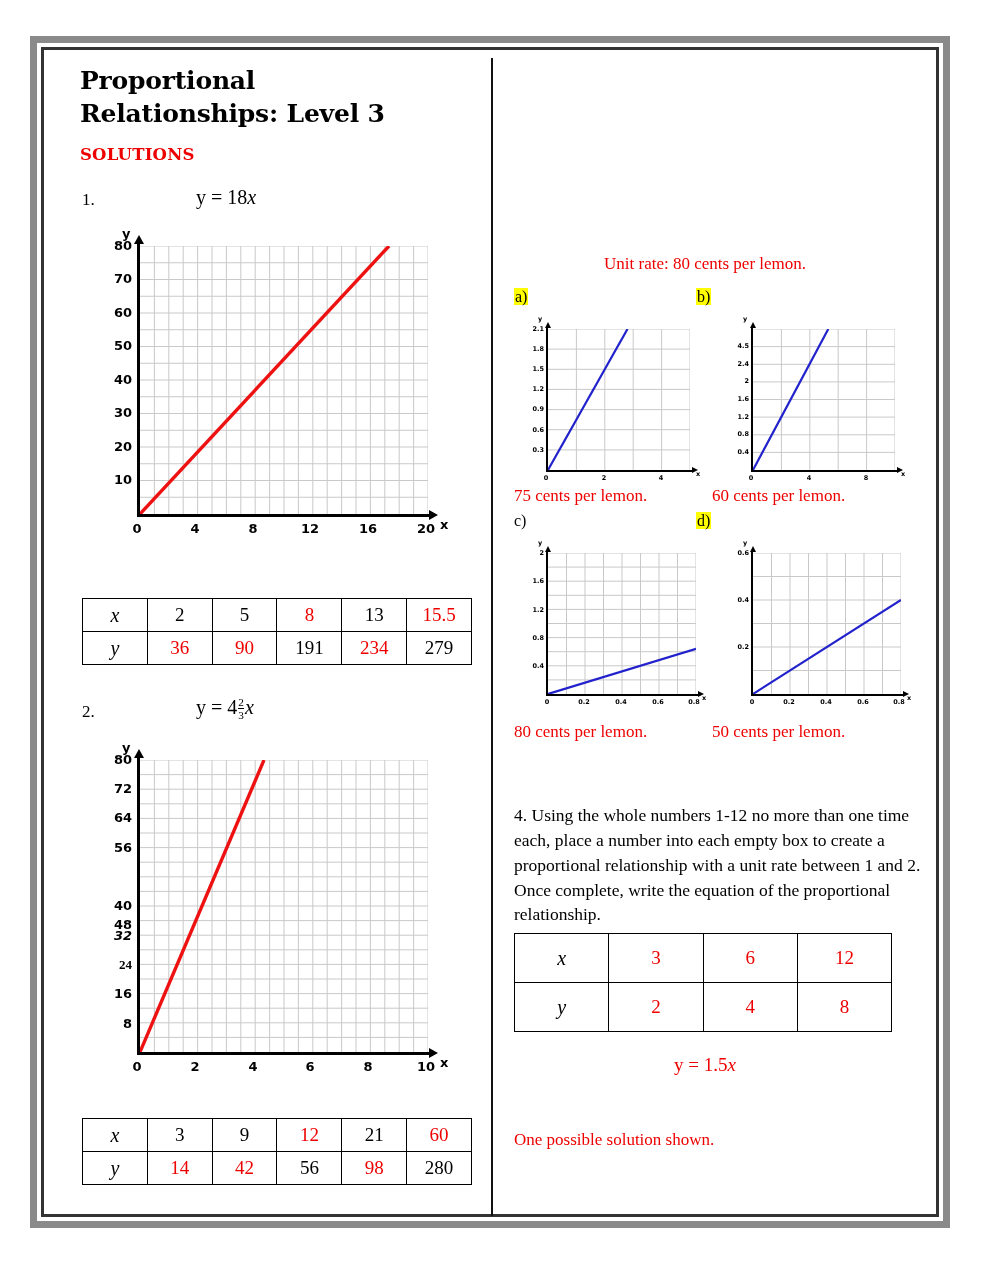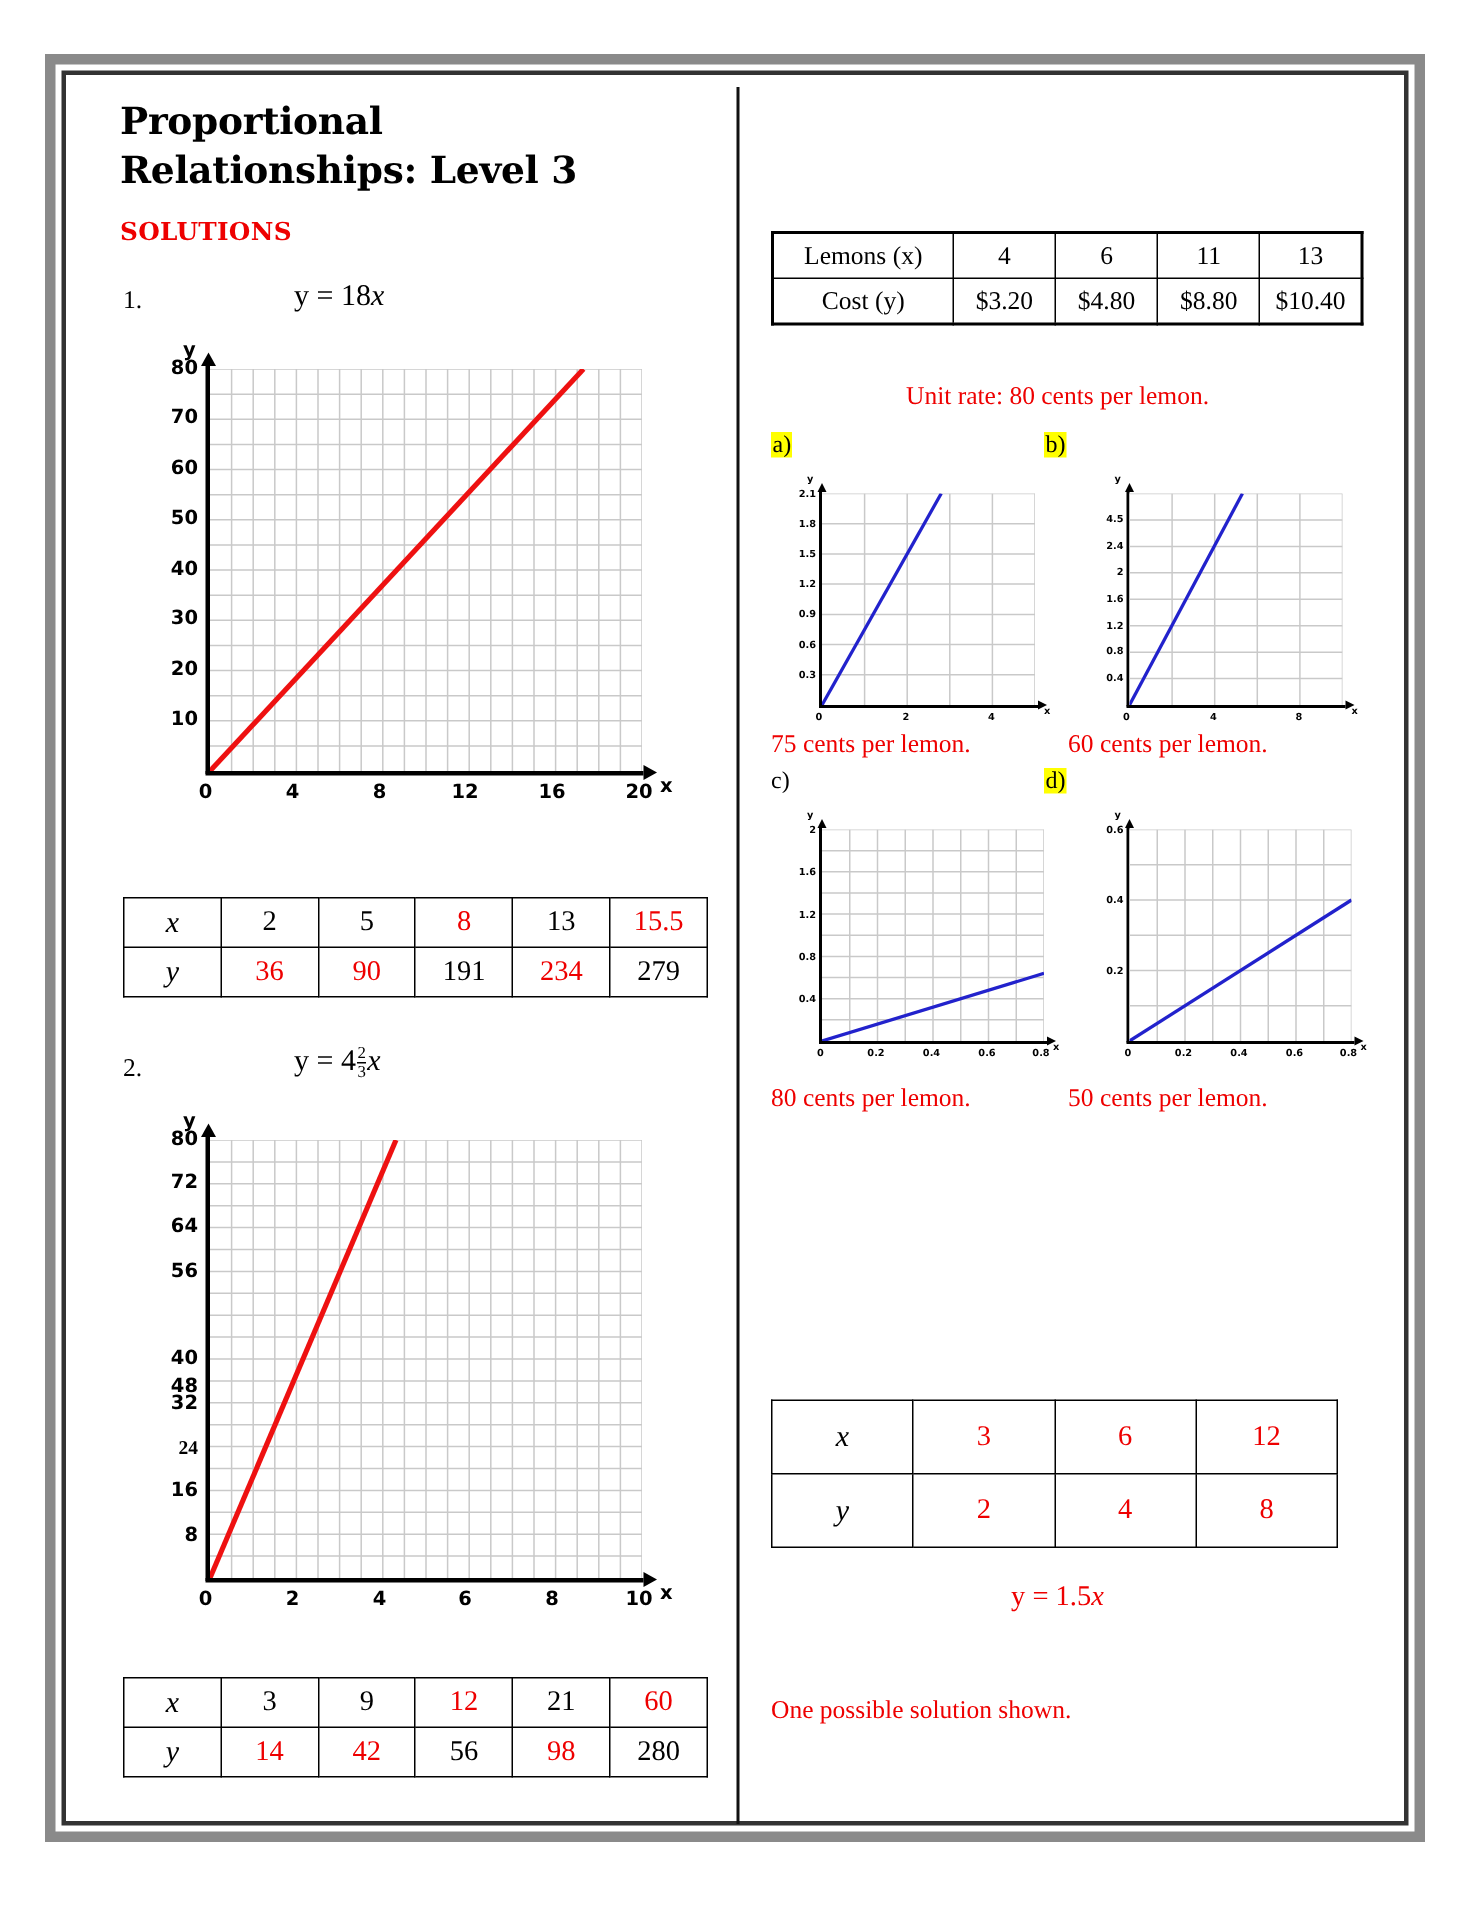--- a/index.html
+++ b/index.html
@@ -382,21 +382,21 @@
         </g>
         <line x1="0" y1="292" x2="124" y2="0" stroke="#ee1111" stroke-width="3.4"></line>
       </svg>
 
       <div class="tick-lbl" style="left:10px; top:12px; width:40px;">80</div>
       <div class="tick-lbl" style="left:10px; top:41px; width:40px;">72</div>
       <div class="tick-lbl" style="left:10px; top:70px; width:40px;">64</div>
       <div class="tick-lbl" style="left:10px; top:100px; width:40px;">56</div>
       <div class="tick-lbl" style="left:10px; top:129px; width:40px;margin-top:48px;">48</div>
       <div class="tick-lbl" style="left:10px; top:158px; width:40px;">40</div>
-      <div class="tick-lbl" style="left:10px; top:188px; width:40px;">32</div>
+      <div class="tick-lbl" style="left:10px; top:188px; width:40px;font-style:italic;">32</div>
       <div class="tick-lbl" style="left:10px; top:217px; width:40px;font-family:Liberation Serif, serif;">24</div>
       <div class="tick-lbl" style="left:10px; top:246px; width:40px;">16</div>
       <div class="tick-lbl" style="left:10px; top:276px; width:40px;">8</div>
       <div class="tick-lbl x" style="left:43px; top:319px; width:24px;">0</div>
       <div class="tick-lbl x" style="left:101px; top:319px; width:24px;">2</div>
       <div class="tick-lbl x" style="left:159px; top:319px; width:24px;">4</div>
       <div class="tick-lbl x" style="left:216px; top:319px; width:24px;">6</div>
       <div class="tick-lbl x" style="left:274px; top:319px; width:24px;">8</div>
       <div class="tick-lbl x" style="left:332px; top:319px; width:24px;">10</div>
     </div>
@@ -419,38 +419,20 @@
         <td class="red">98</td>
         <td>280</td>
       </tr>
     </tbody>
         </table>
   </div>
 
   <div class="col-right">
 
 
-    <table class="lemon" style="left:10px; top:104px; width:395px;">
-      <tbody>
-            <tr>
-        <td style="width:113px;">Lemons (x)</td>
-        <td>4</td>
-        <td>6</td>
-        <td>11</td>
-        <td>13</td>
-      </tr>
-      <tr>
-        <td>Cost (y)</td>
-        <td>$3.20</td>
-        <td>$4.80</td>
-        <td>$8.80</td>
-        <td>$10.40</td>
-      </tr>
-    </tbody>
-        </table>
 
     <div class="redline" style="left:100px; top:204px;">Unit rate: 80 cents per lemon.</div>
 
     <div class="minilabel" style="left:10px; top:238px;">
       <span class="hl">a)</span>
     </div>
     <div class="graph" style="left:10px; top:266px; width:190px; height:170px;">
       <div class="ax-name mini" style="left:24px; top:-1px;">y</div>
       <div class="arrow-up sm" style="left:31px; top:6px;"></div>
       <div class="axis-y" style="left:32px; top:12px; width:1.6px; height:143px;"></div>
@@ -607,20 +589,21 @@
       <div class="tick-lbl mini" style="left:4px; top:56px; width:26px;">0.4</div>
       <div class="tick-lbl mini" style="left:4px; top:103px; width:26px;">0.2</div>
       <div class="tick-lbl mini x" style="left:25px; top:158px; width:16px;">0</div>
       <div class="tick-lbl mini x" style="left:60px; top:158px; width:20px;">0.2</div>
       <div class="tick-lbl mini x" style="left:97px; top:158px; width:20px;">0.4</div>
       <div class="tick-lbl mini x" style="left:134px; top:158px; width:20px;">0.6</div>
       <div class="tick-lbl mini x" style="left:170px; top:158px; width:20px;">0.8</div>
     </div>
     <div class="redline" style="left:208px; top:672px;">50 cents per lemon.</div>
 
+    <div class="qtext" style="left:10px; top:753px; width:420px;">4. Using the whole numbers 1-12 no more than one time each, place a number into each empty box to create a proportional relationship with a unit rate between 1 and 2. Once complete, write the equation of the proportional relationship.</div>
 
     <table class="q4" style="left:10px; top:883px; width:378px;">
       <tbody>
             <tr>
         <td class="var">x</td>
         <td class="red">3</td>
         <td class="red">6</td>
         <td class="red">12</td>
       </tr>
       <tr>

